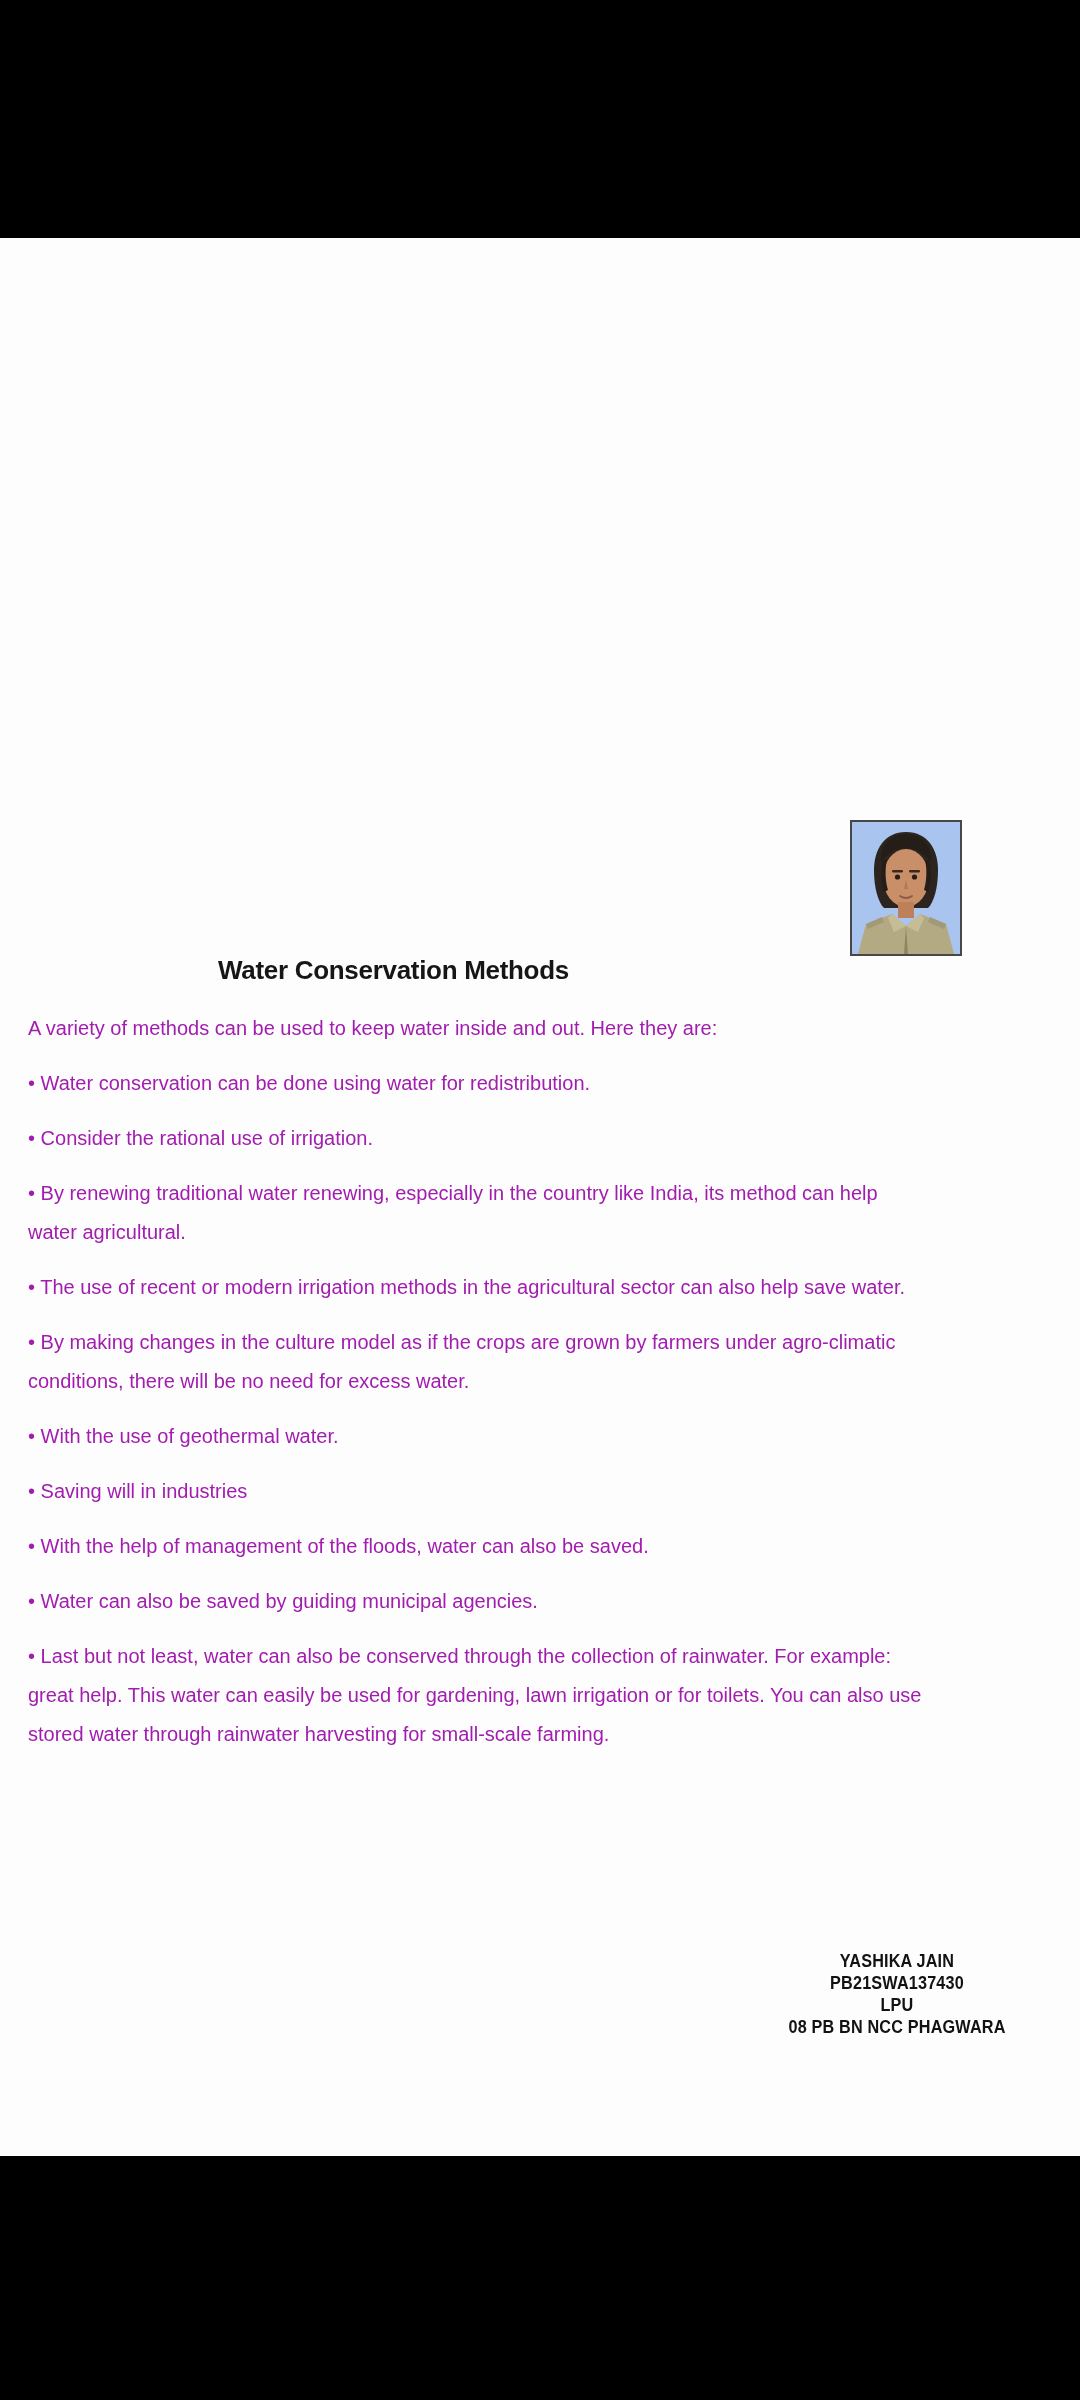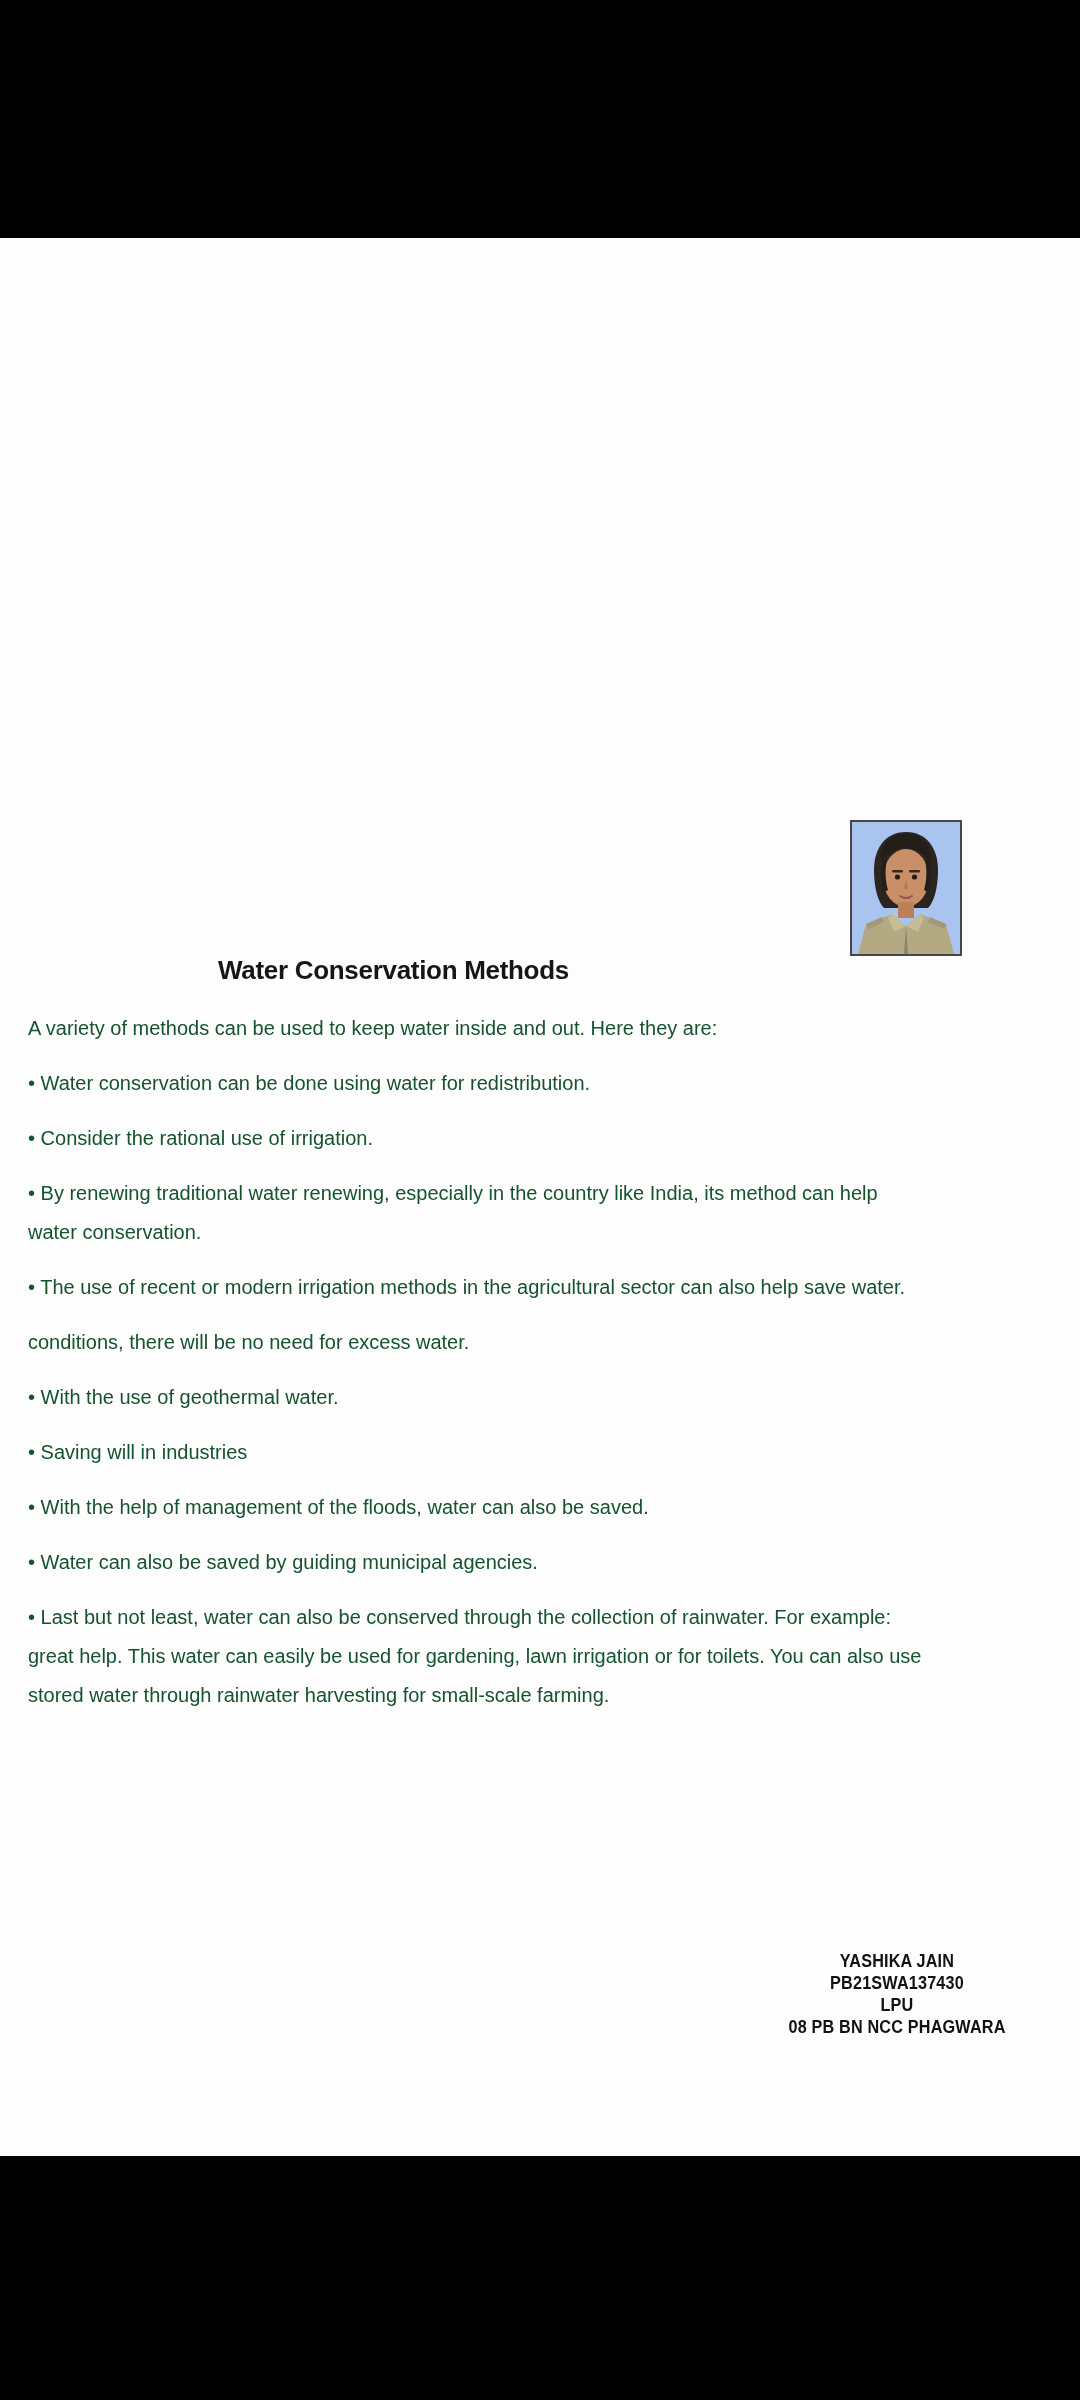--- a/index.html
+++ b/index.html
@@ -36,21 +36,21 @@
     line-height: 32px;
     font-weight: 700;
     letter-spacing: -0.3px;
     color: #161616;
     white-space: pre;
   }
   .doc-body {
     position: absolute;
     left: 28px; top: 771px;
     width: 1030px;
-    color: #14532d;
+    color: #a21caf;
     font-size: 20px;
     line-height: 39px;
   }
   .doc-body .para { margin: 0 0 16px 0; }
   .doc-body .line { display: block; white-space: pre; }
   .signature {
     position: absolute;
     left: 697px; top: 1712px;
     width: 400px;
     text-align: center;
@@ -114,26 +114,27 @@
           <span class="line">A variety of methods can be used to keep water inside and out. Here they are:</span>
         </p>
         <p class="para">
           <span class="line">• Water conservation can be done using water for redistribution.</span>
         </p>
         <p class="para">
           <span class="line">• Consider the rational use of irrigation.</span>
         </p>
         <p class="para">
           <span class="line">• By renewing traditional water renewing, especially in the country like India, its method can help</span>
-          <span class="line">water conservation.</span>
+          <span class="line">water agricultural.</span>
         </p>
         <p class="para">
           <span class="line">• The use of recent or modern irrigation methods in the agricultural sector can also help save water.</span>
         </p>
         <p class="para">
+          <span class="line">• By making changes in the culture model as if the crops are grown by farmers under agro-climatic</span>
           <span class="line">conditions, there will be no need for excess water.</span>
         </p>
         <p class="para">
           <span class="line">• With the use of geothermal water.</span>
         </p>
         <p class="para">
           <span class="line">• Saving will in industries</span>
         </p>
         <p class="para">
           <span class="line">• With the help of management of the floods, water can also be saved.</span>

